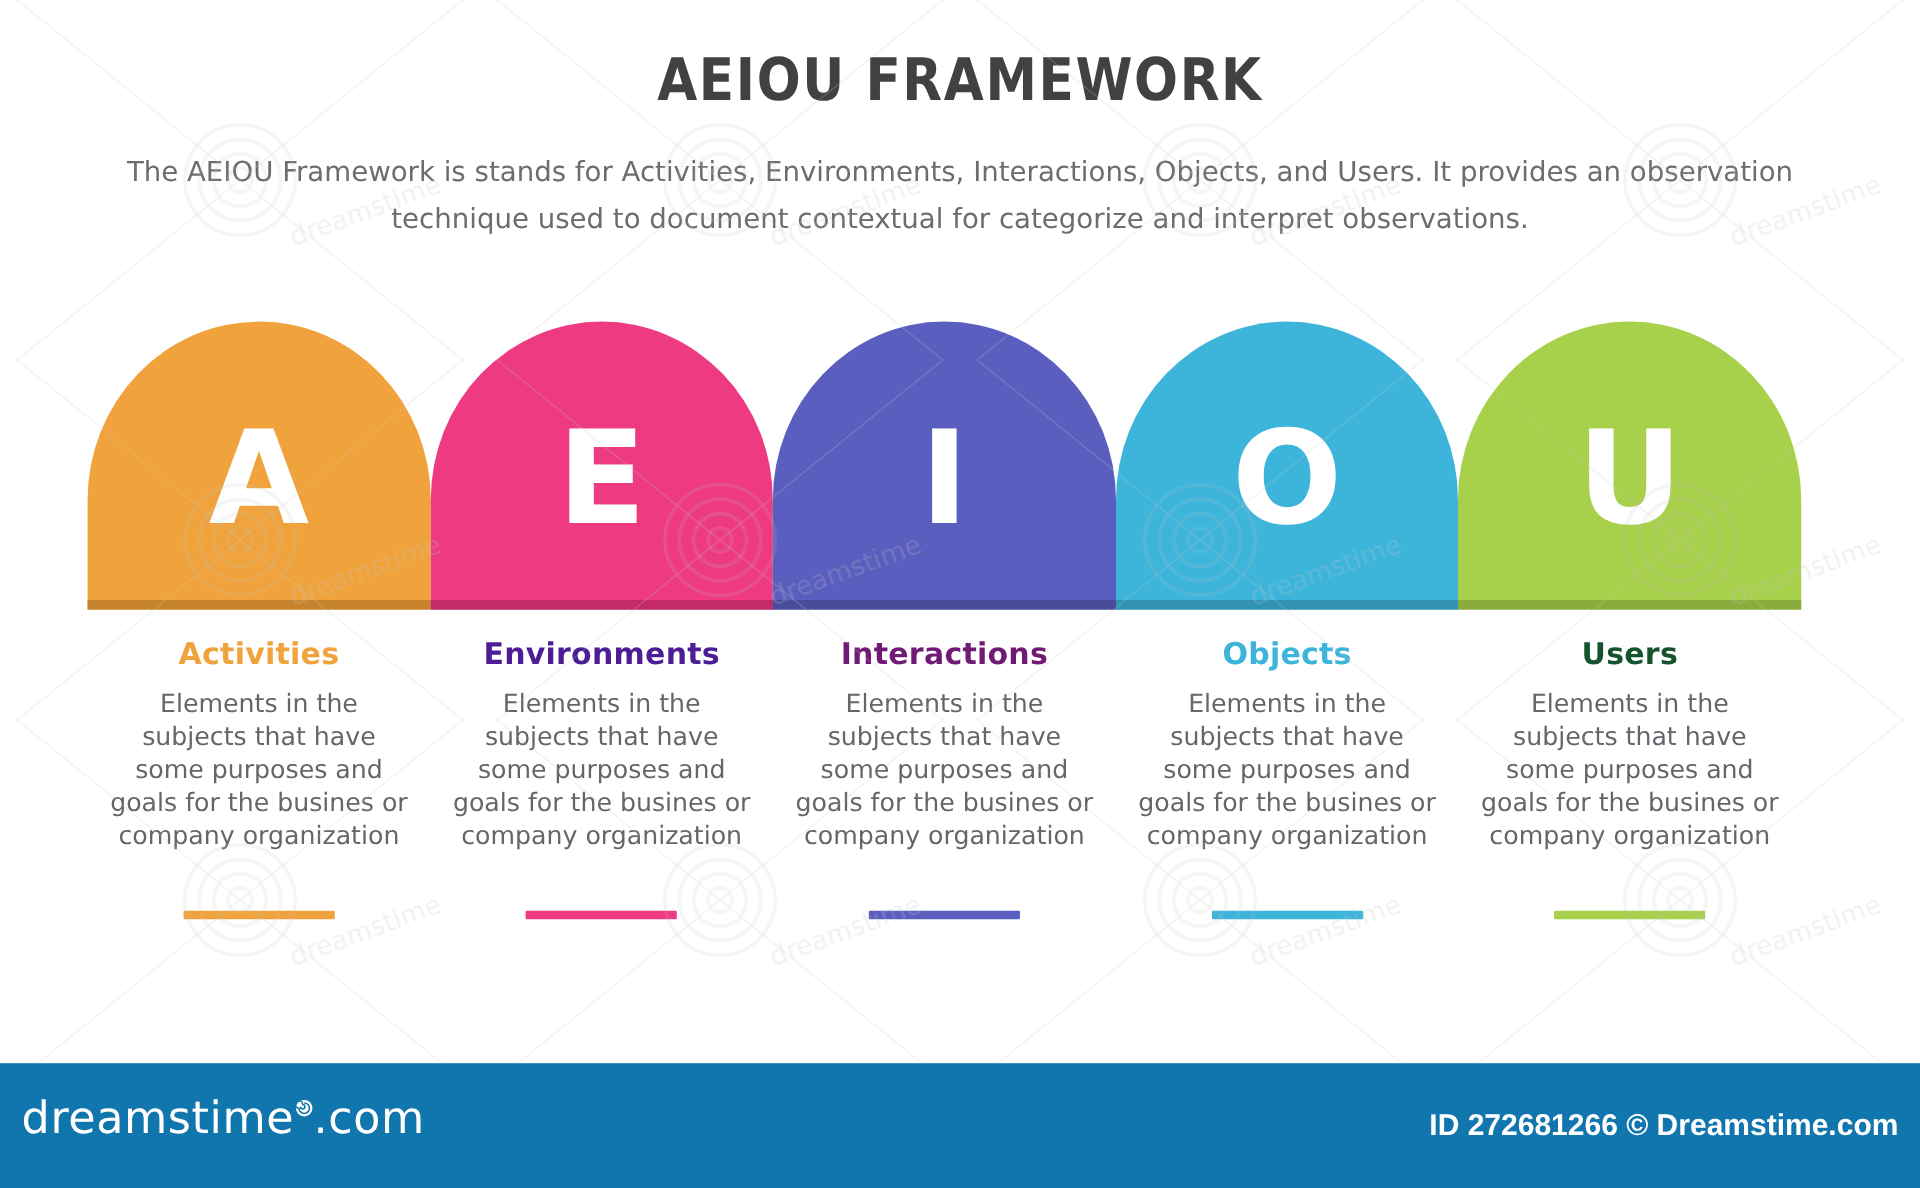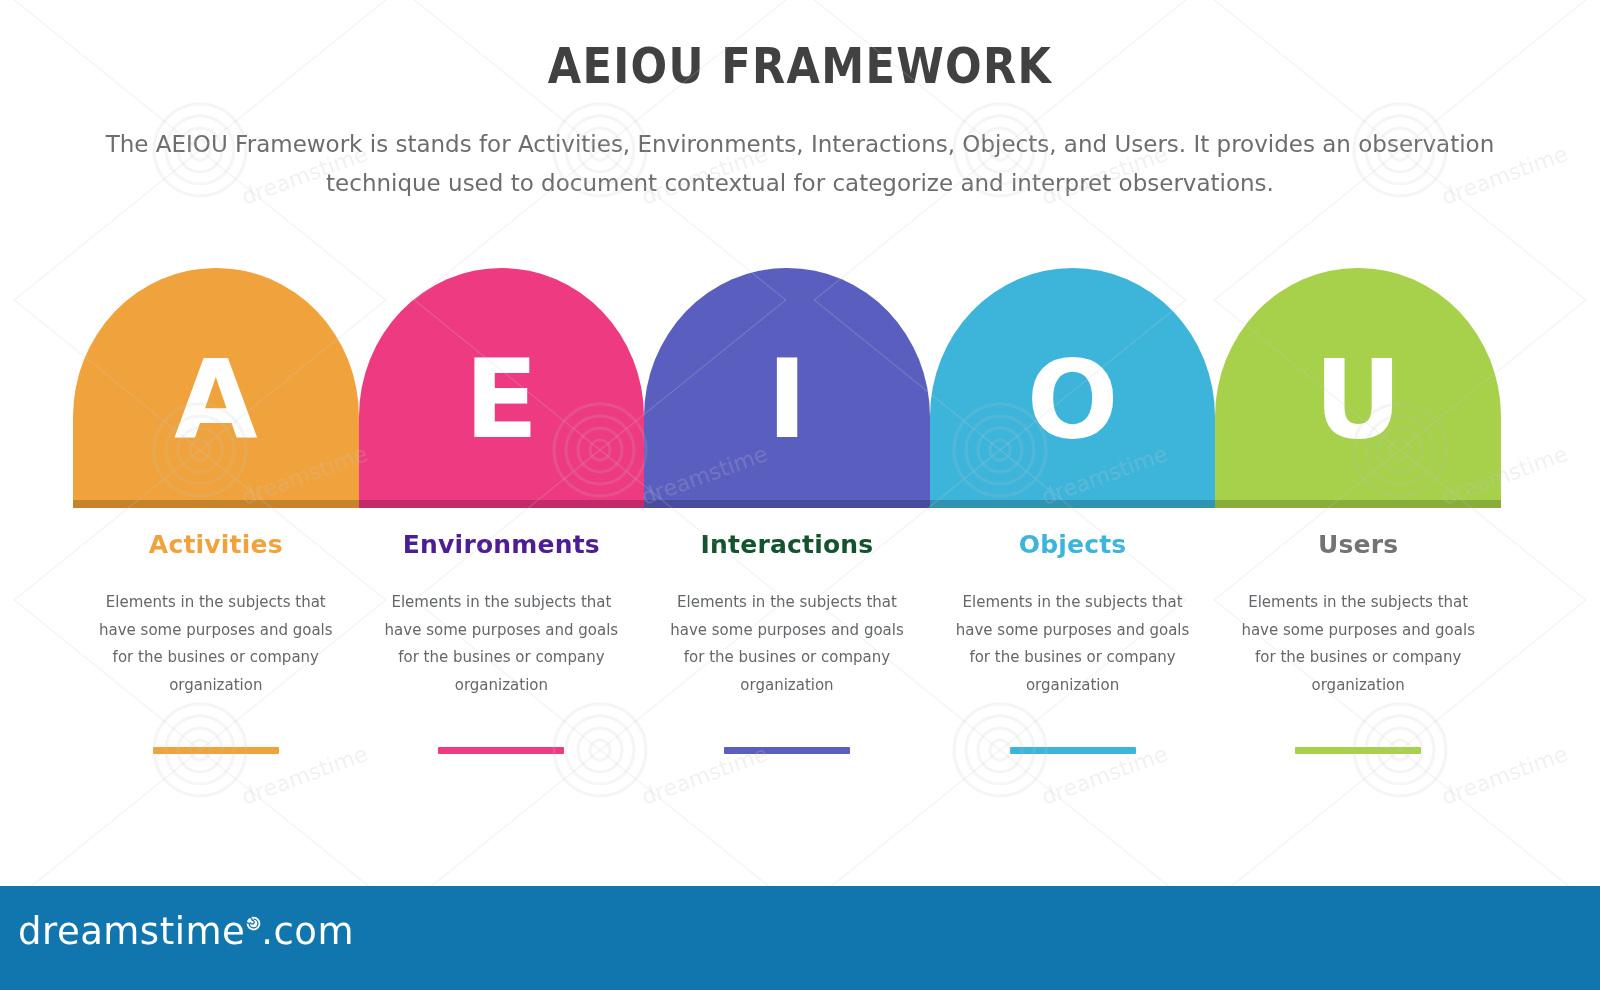--- a/index.html
+++ b/index.html
@@ -109,27 +109,27 @@
   .col {
     flex: 1 1 0;
     display: flex;
     flex-direction: column;
     align-items: center;
   }
   .col-title {
     font-size: 25px;
     font-weight: bold;
     font-family: "DejaVu Sans", sans-serif;
-    margin-bottom: 30px;
+    margin-bottom: 14px;
     letter-spacing: 0.2px;
   }
   .col-desc {
     width: 248px;
     text-align: center;
-    font-size: 15px;
+    font-size: 21px;
     line-height: 27.5px;
     color: #63666a;
     font-family: "DejaVu Sans", sans-serif;
     font-weight: 400;
   }
   .col-rule {
     margin-top: 48px;
     width: 126px;
     height: 7px;
     border-radius: 1px;
@@ -211,31 +211,31 @@
     <div class="col-title" style="color: rgb(240, 163, 60);">Activities</div>
     <div class="col-desc">Elements in the subjects that have some purposes and goals for the  busines or company organization</div>
     <div class="col-rule" style="background: rgb(240, 163, 60);"></div>
   </div>
   <div class="col">
     <div class="col-title" style="color: #4c1d95;">Environments</div>
     <div class="col-desc">Elements in the subjects that have some purposes and goals for the  busines or company organization</div>
     <div class="col-rule" style="background: rgb(237, 58, 129);"></div>
   </div>
   <div class="col">
-    <div class="col-title" style="color: #14532d;">Interactions</div>
+    <div class="col-title" style="color: #701a75;">Interactions</div>
     <div class="col-desc">Elements in the subjects that have some purposes and goals for the  busines or company organization</div>
     <div class="col-rule" style="background: rgb(90, 94, 190);"></div>
   </div>
   <div class="col">
     <div class="col-title" style="color: rgb(61, 181, 219); text-align: right;">Objects</div>
     <div class="col-desc">Elements in the subjects that have some purposes and goals for the  busines or company organization</div>
     <div class="col-rule" style="background: rgb(61, 181, 219);"></div>
   </div>
   <div class="col">
-    <div class="col-title" style="color: #737373;">Users</div>
+    <div class="col-title" style="color: #14532d;">Users</div>
     <div class="col-desc">Elements in the subjects that have some purposes and goals for the  busines or company organization</div>
     <div class="col-rule" style="background: rgb(167, 208, 75);"></div>
   </div>
 </div>
 
 <svg id="watermark" viewBox="0 0 1600 990" xmlns="http://www.w3.org/2000/svg" aria-hidden="true">
   <defs>
     <pattern id="wm-tile" x="0" y="0" width="400" height="300" patternUnits="userSpaceOnUse">
       <g stroke="#c9c9c9" stroke-width="1.1" fill="none" opacity="0.45">
         <path d="M-60 -60 L 460 360"></path>
@@ -255,13 +255,14 @@
 
 <div id="footer-bar" style="background: rgb(17, 118, 173);">
   <div id="footer-logo">
     <span>dreamstime</span>
     <svg class="spiral" viewBox="0 0 24 24">
       <circle cx="12" cy="12" r="11" fill="#ffffff"></circle>
       <path d="M12 5 a7 7 0 1 1 -7 7 a5 5 0 1 1 5 -5 a3 3 0 1 1 -3 3" fill="none" stroke="#1176AD" stroke-width="2.1"></path>
     </svg>
     <span>.com</span>
   </div>
+  <div id="footer-credit">ID 272681266 © Dreamstime.com</div>
 </div>
 
 </body></html>

